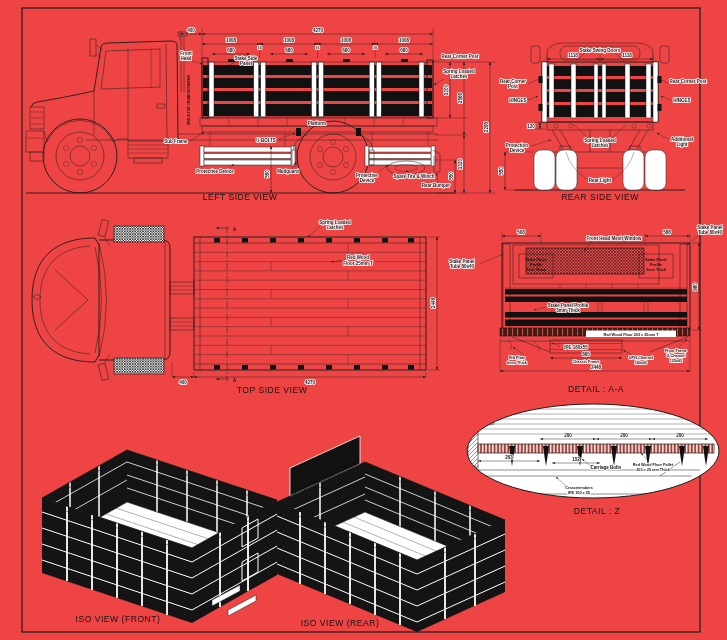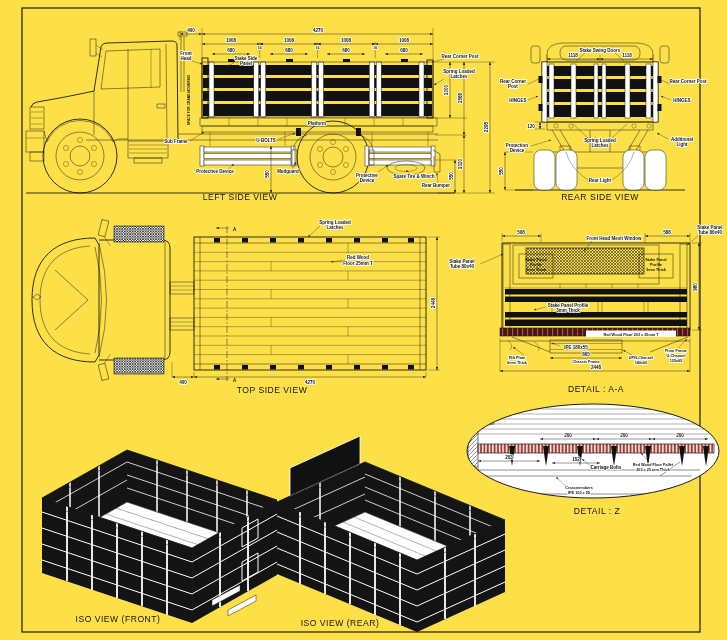--- a/index.html
+++ b/index.html
@@ -1,16 +1,16 @@
 <!DOCTYPE html>
 <html><head>
 <meta charset="utf-8">
 <style>
   html,body{margin:0;padding:0;background:#fff;}
-  .sheet{width:727px;height:640px;background:#fde047;position:relative;overflow:hidden;}
+  .sheet{width:727px;height:640px;background:#ef4444;position:relative;overflow:hidden;}
   svg{display:block;}
   svg text{font-family:"Liberation Sans",sans-serif;fill:#141414;font-weight:bold;}
   .dim{font-size:4.6px;}
   .dimsm{font-size:3.6px;}
   .lbl{font-size:4.5px;}
   .note{font-size:3.8px;}
   .tiny{font-size:3.3px;}
   .cap{font-size:8.6px;font-weight:normal;letter-spacing:.5px;}
   .halo{paint-order:stroke;stroke:#fff;stroke-width:1.7px;stroke-linejoin:round;}
   .ln{stroke:#1c1c1c;stroke-width:.9;fill:none;}

